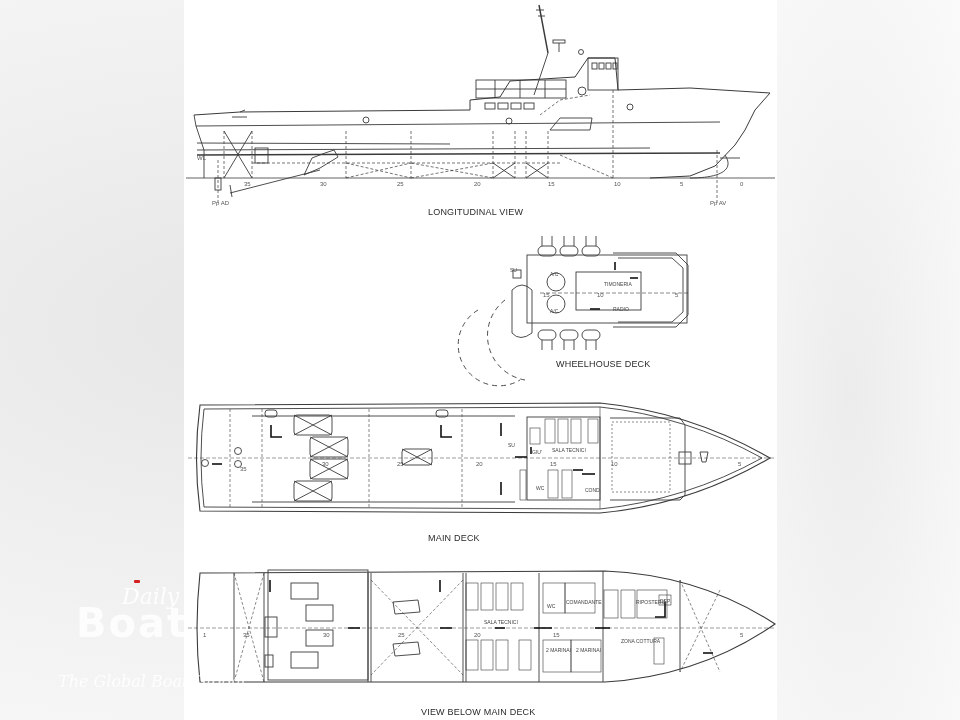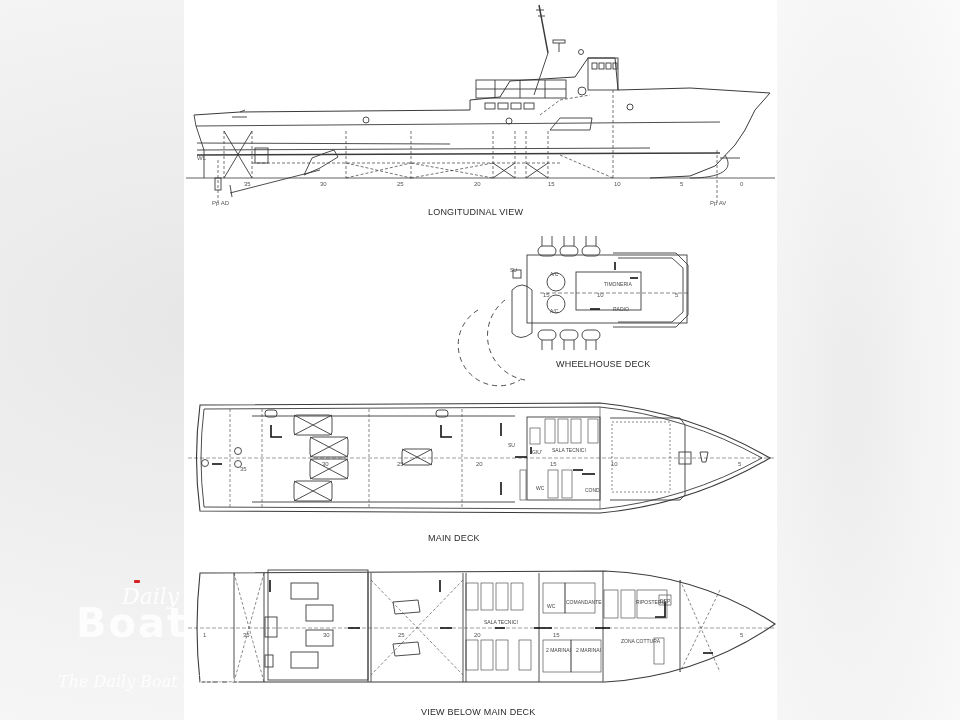--- a/index.html
+++ b/index.html
@@ -362,14 +362,14 @@
     <text x="556" y="367">WHEELHOUSE DECK</text>
     <text x="428" y="541">MAIN DECK</text>
     <text x="421" y="715">VIEW BELOW MAIN DECK</text>
   </g>
 </svg>
 
 <div class="watermark">
   <div class="wm-dot"></div>
   <div class="wm-daily">Daily</div>
   <div class="wm-boat">Boat</div>
-  <div class="wm-tag">The Daily Boat Market</div>
+  <div class="wm-tag">The Global Boat Global</div>
 </div>
 
 </body></html>

